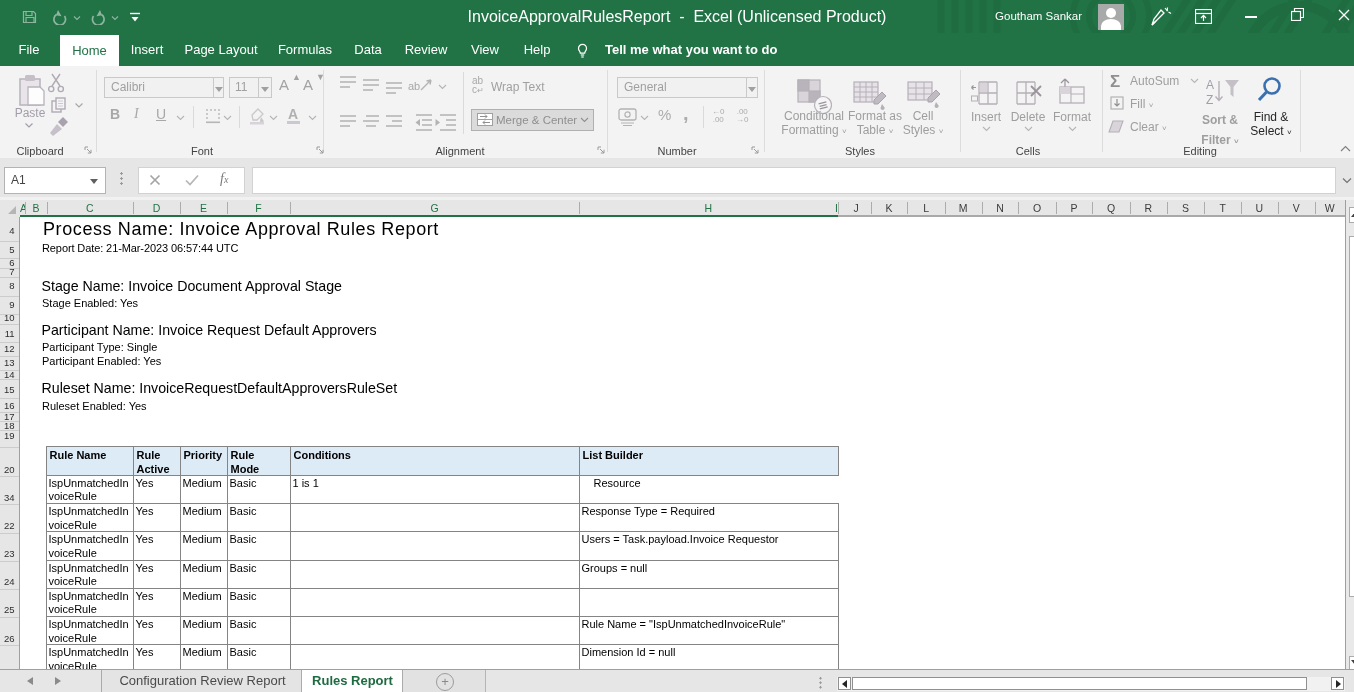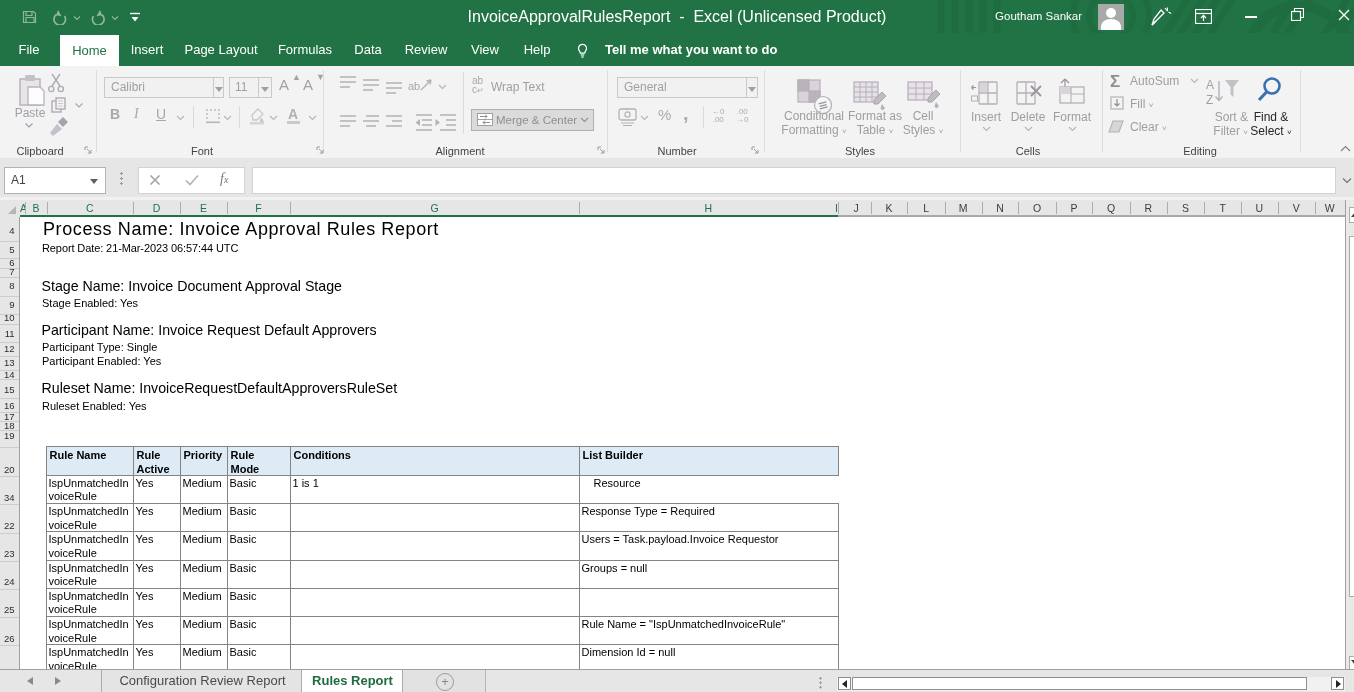--- a/index.html
+++ b/index.html
@@ -393,21 +393,21 @@
   <svg class="abs" style="left:1108px;top:54px;" width="16" height="13" viewBox="0 0 16 13">
     <path d="M5 1 L15 1 L11 12 L1 12 Z M5 1 L1 12" fill="#d9d4da" stroke="#b6b0b8" stroke-width="1.1"></path>
   </svg>
   <div class="abs gtxtd" style="left:1130px;top:54px;">Clear <span style="font-size:8px;">˅</span></div>
   <svg class="abs" style="left:1206px;top:10px;" width="34" height="30" viewBox="0 0 34 30">
     <text x="0" y="13" font-size="12" fill="#a39daa" font-family="Liberation Sans">A</text>
     <text x="0" y="28" font-size="12" fill="#a39daa" font-family="Liberation Sans">Z</text>
     <path d="M13 24 v-19 m-3.5 15.5 l3.5 4 l3.5 -4" stroke="#b6b0b8" fill="none" stroke-width="1.4"></path>
     <path d="M19 4 h14 l-5.5 7 v10 l-3 -2.5 v-7.5 z" fill="#c5bfc7"></path>
   </svg>
-  <div class="abs gtxtd" style="left:1192px;top:44px;width:56px;text-align:right;line-height:14px;">Sort &amp;<br>Filter <span style="font-size:8px;">˅</span></div>
+  <div class="abs gtxtd" style="left:1192px;top:44px;width:56px;text-align:center;line-height:20px;font-weight:bold;">Sort &amp;<br>Filter <span style="font-size:8px;">˅</span></div>
   <svg class="abs" style="left:1256px;top:10px;" width="28" height="28" viewBox="0 0 28 28">
     <circle cx="16" cy="10" r="7.5" fill="none" stroke="#3a6fb0" stroke-width="2.6"></circle>
     <line x1="10.5" y1="16" x2="3" y2="24" stroke="#3a6fb0" stroke-width="3"></line>
   </svg>
   <div class="abs" style="left:1243px;top:44px;width:56px;text-align:center;line-height:14px;font-size:12px;color:#262626;">Find &amp;<br>Select <span style="font-size:8px;">˅</span></div>
 </div>
 <div class="abs" id="fbar">
   <div class="wbox" style="left:4px;top:9px;width:102px;height:27px;"></div>
   <div class="abs" style="left:11px;top:15px;font-size:12px;color:#444;">A1</div>
   <div class="abs" style="left:90px;top:21px;width:0;height:0;border-left:4px solid transparent;border-right:4px solid transparent;border-top:5px solid #606060;"></div>

